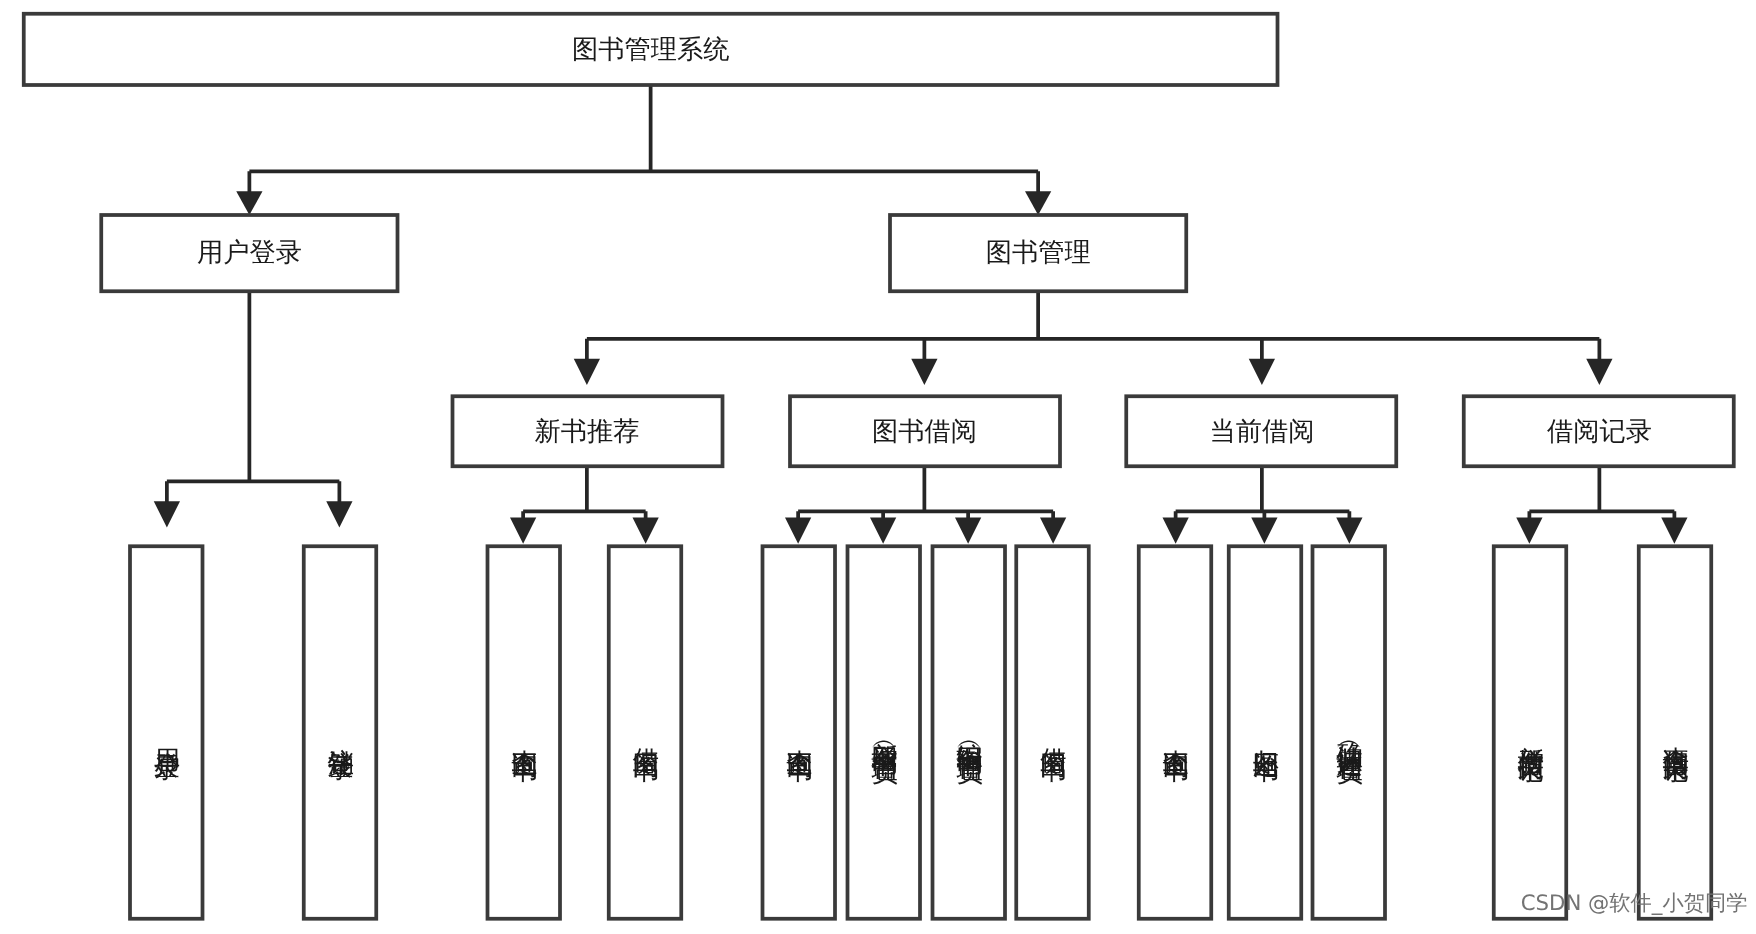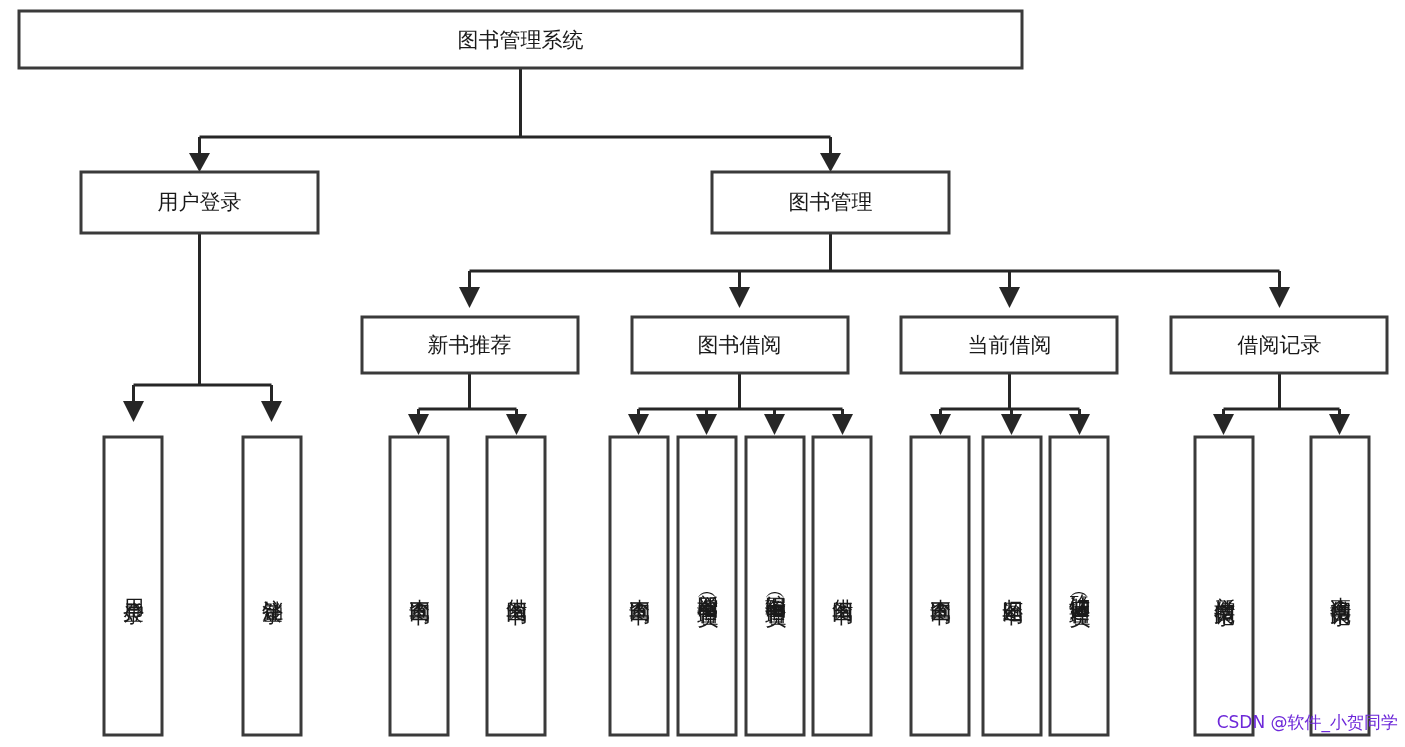--- a/index.html
+++ b/index.html
@@ -12,21 +12,21 @@
   .arrow-head{fill:#262626;stroke:none;}
   .node-label{font-family:"DejaVu Sans","Liberation Sans",sans-serif;
               font-size:21px;fill:#1a1a1a;text-anchor:middle;
               dominant-baseline:middle;}
   .vtext{position:absolute;writing-mode:vertical-rl;text-orientation:upright;
          font-family:"DejaVu Sans","Liberation Sans",sans-serif;
          font-size:21px;line-height:1.02;color:#1a1a1a;letter-spacing:2px;
          display:flex;align-items:center;justify-content:center;
          text-align:center;white-space:nowrap;pointer-events:none;}
   .watermark{position:absolute;right:7px;bottom:4px;font-size:17px;
-             color:#6d28d9;font-family:"DejaVu Sans","Liberation Sans",sans-serif;
+             color:#737373;font-family:"DejaVu Sans","Liberation Sans",sans-serif;
              white-space:nowrap;}
 </style>
 </head>
 <body>
 
 <div id="stage">
 
   <svg id="diagram" viewBox="0 0 1405 747">
 
     <g>

